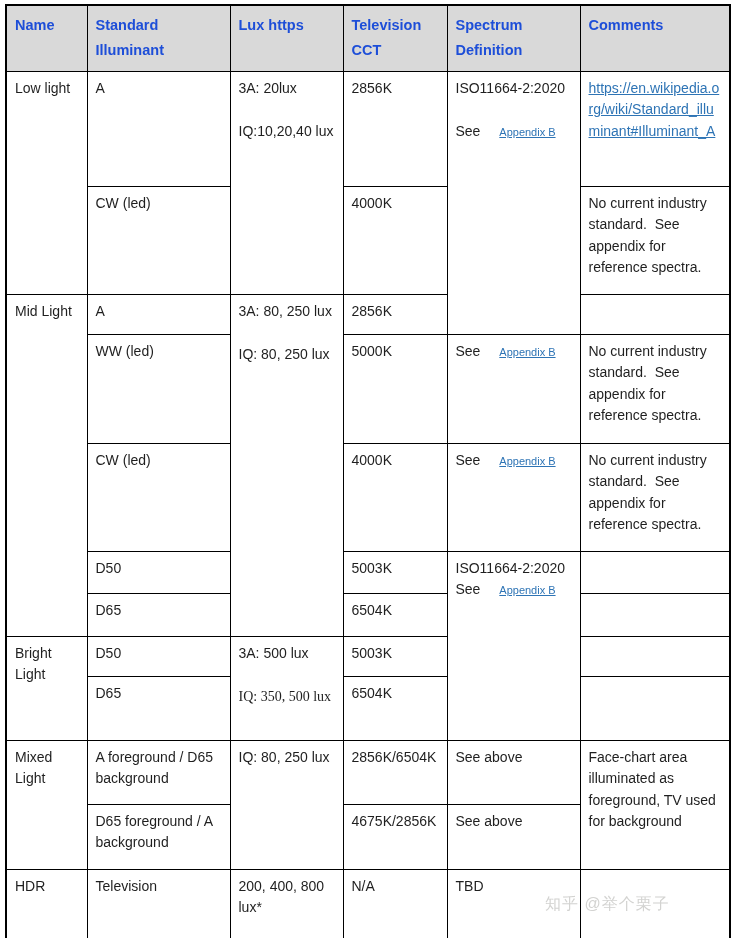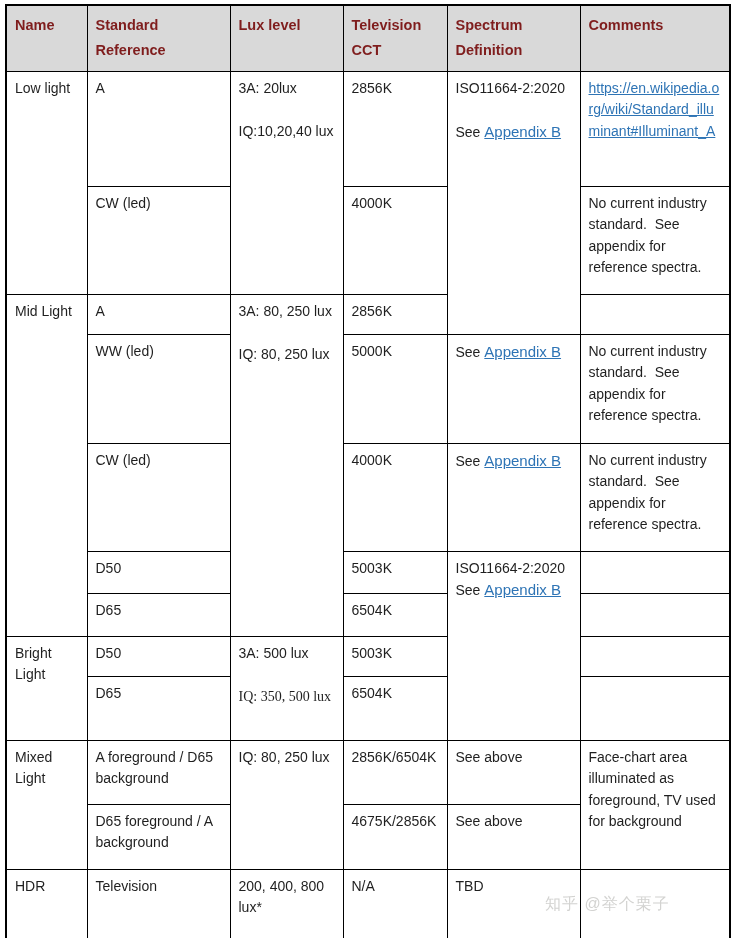--- a/index.html
+++ b/index.html
@@ -16,27 +16,27 @@
     border:1px solid var(--border,#000);
     vertical-align:top;text-align:left;
     padding:6px 7px 4px 8px;
     font-size:14px;line-height:21.5px;
     color:var(--text,#1f1f1f);
     overflow:hidden;
     font-weight:normal;
   }
   .doc-table th{
     background:var(--header-bg,#d9d9d9);
-    font-weight:bold;color:#7f1d1d;font-size:14.5px;line-height:25px;
+    font-weight:bold;color:#1d4ed8;font-size:14.5px;line-height:25px;
     padding-top:7px;
   }
   a.lnk{
     color:var(--link,#2e74b5);text-decoration:underline;cursor:pointer;
   }
-  a.lnk-lg{font-size:15px;}
+  a.lnk-lg{font-size:11px;margin-left:15px;}
   .url{word-break:break-all;}
   .brk{word-break:break-all;margin-left:17px;}
   .gap{height:21.5px;}
   .justify{text-align:justify;font-family:Liberation Serif, serif;}
   .watermark{
     position:absolute;left:545px;top:894px;width:185px;
     font-size:16px;color:var(--watermark,#d3d3d1);
     letter-spacing:1px;white-space:nowrap;
   }
 </style>
@@ -49,22 +49,22 @@
       <col style="width:143px">
       <col style="width:113px">
     <col style="width:104px">
       <col style="width:133px">
       <col style="width:150px">
   </colgroup>
 
   <tbody>
       <tr style="height:66px">
     <th>Name</th>
-    <th>Standard Reference</th>
-    <th>Lux level</th>
+    <th>Standard Illuminant</th>
+    <th>Lux https</th>
     <th>Television CCT</th>
     <th>Spectrum Definition</th>
     <th>Comments</th>
   </tr>
 
   <tr style="height:115px">
     <td rowspan="2">Low light</td>
     <td>A</td>
     <td rowspan="2">
       <div>3A: 20lux</div>

